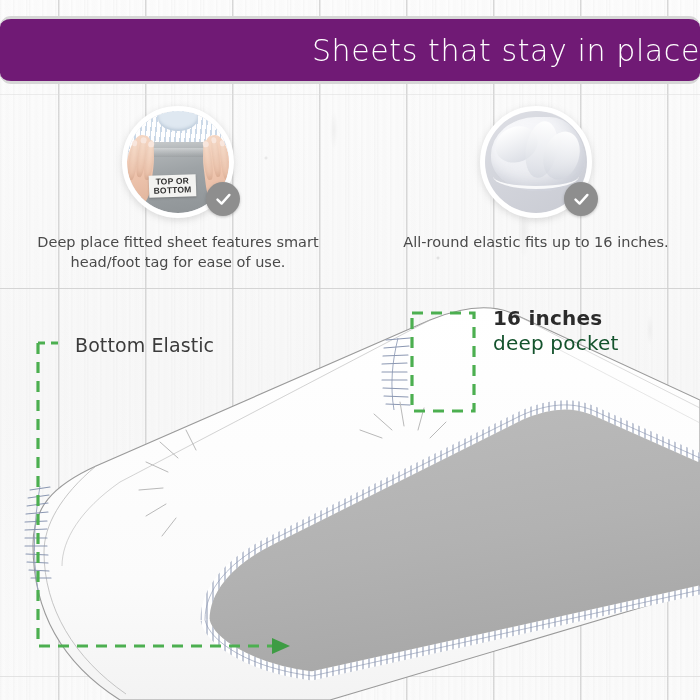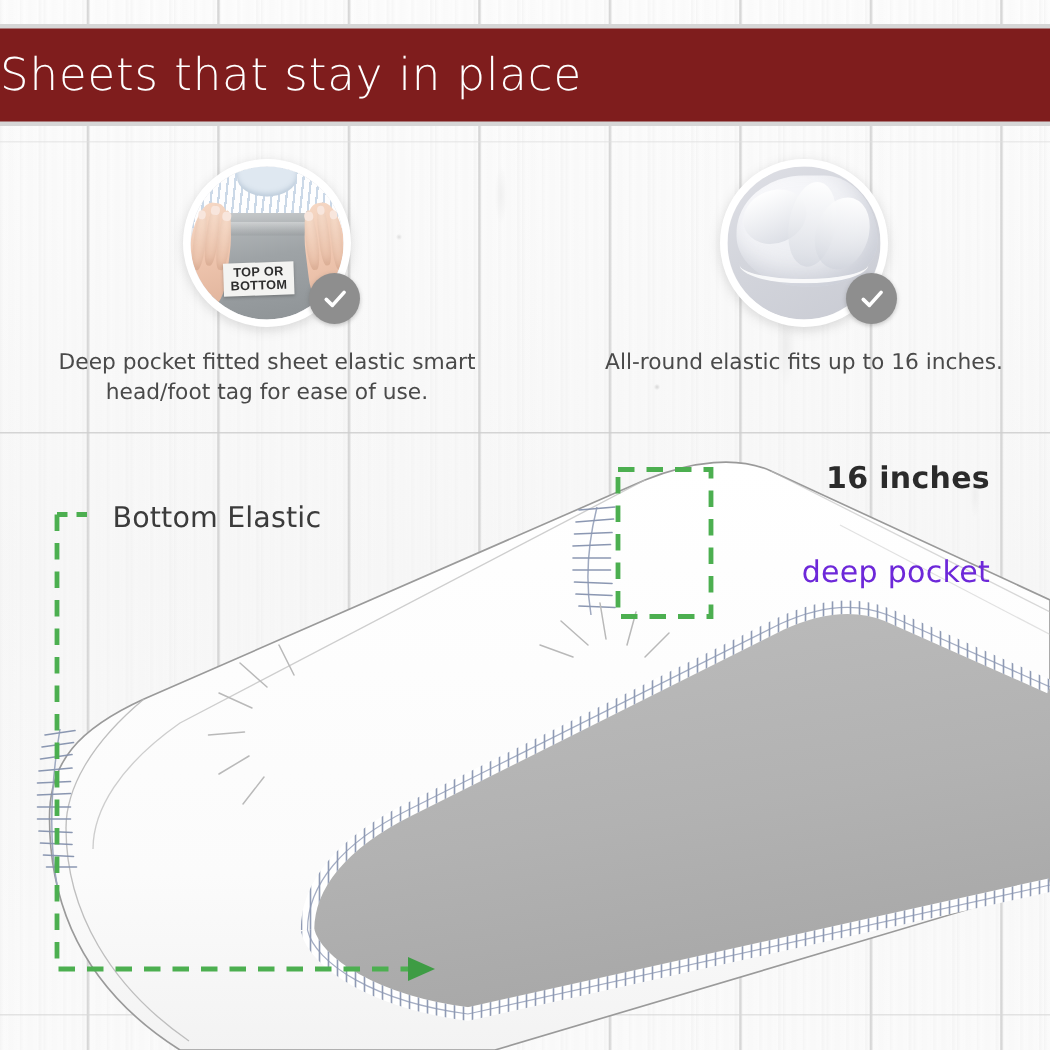--- a/index.html
+++ b/index.html
@@ -67,27 +67,28 @@
   .plank-line.l2 { top: 676px; background: rgba(216,216,216,0.7); }
   .plank-line.l3 { top: 94px; background: rgba(222,222,222,0.55); }
 
   
   .header-band {
     position: absolute;
     left: 0;
     top: 16px;
     width: 100%;
     height: 68px;
-    background: #7f1d1d;
+    background: #701a75;
     display: flex;
     align-items: center;
-    justify-content: flex-start;
+    justify-content: flex-end;
     box-sizing: border-box;
     border-top: 3px solid #d6d6d6;
     border-bottom: 3px solid #d6d6d6;
+    border-radius: 11px;
   }
   .header-title {
     color: #ffffff;
     font-size: 30px;
     font-weight: 300;
     letter-spacing: 0.6px;
     font-family: "DejaVu Sans", sans-serif;
     white-space: nowrap;
   }
 
@@ -260,41 +261,40 @@
   .annot-bottom-elastic {
     left: 55px;
     top: 334px;
     font-size: 19px;
     font-weight: 400;
     letter-spacing: 0.1px;
     white-space: nowrap;
     margin-left: 20px;
   }
   .annot-deep-pocket {
-    left: 470px;
+    left: 493px;
     top: 306px;
     width: 190px;
-    text-align: right;
+    text-align: left;
     line-height: 25px;
     white-space: nowrap;
   }
   .annot-deep-pocket .dp-l1 {
     display: block;
     font-size: 20px;
     font-weight: bold;
     color: #2b2b2b;
     letter-spacing: 0.2px;
   }
   .annot-deep-pocket .dp-l2 {
     display: block;
     font-size: 20px;
     font-weight: 400;
-    color: #6d28d9;
+    color: #14532d;
     letter-spacing: 0.2px;
-    margin-top: 38px;
   }
 
   
   .dash-layer {
     position: absolute;
     inset: 0;
     pointer-events: none;
   }
 </style>
 </head>
@@ -349,21 +349,21 @@
               <span>BOTTOM</span>
             </div>
           </div>
         </div>
         <div class="check-badge">
           <svg width="19" height="19" viewBox="0 0 19 19">
             <path d="M3.5 9.6 L7.6 13.6 L15.4 4.9" fill="none" stroke="#ffffff" stroke-width="2.4" stroke-linecap="round" stroke-linejoin="round"></path>
           </svg>
         </div>
       </div>
-      <div class="feature-caption">Deep pocket fitted sheet elastic smart head/foot tag for ease of use.</div>
+      <div class="feature-caption">Deep place fitted sheet features smart head/foot tag for ease of use.</div>
     </div>
 
     <div class="feature right">
       <div class="photo-wrap">
         <div class="photo-circle">
           <div class="photo-inner">
             <div class="ph-r-bg"></div>
             <div class="ph-r-sheet"></div>
             <div class="ph-r-fold f1"></div>
             <div class="ph-r-fold f2"></div>

